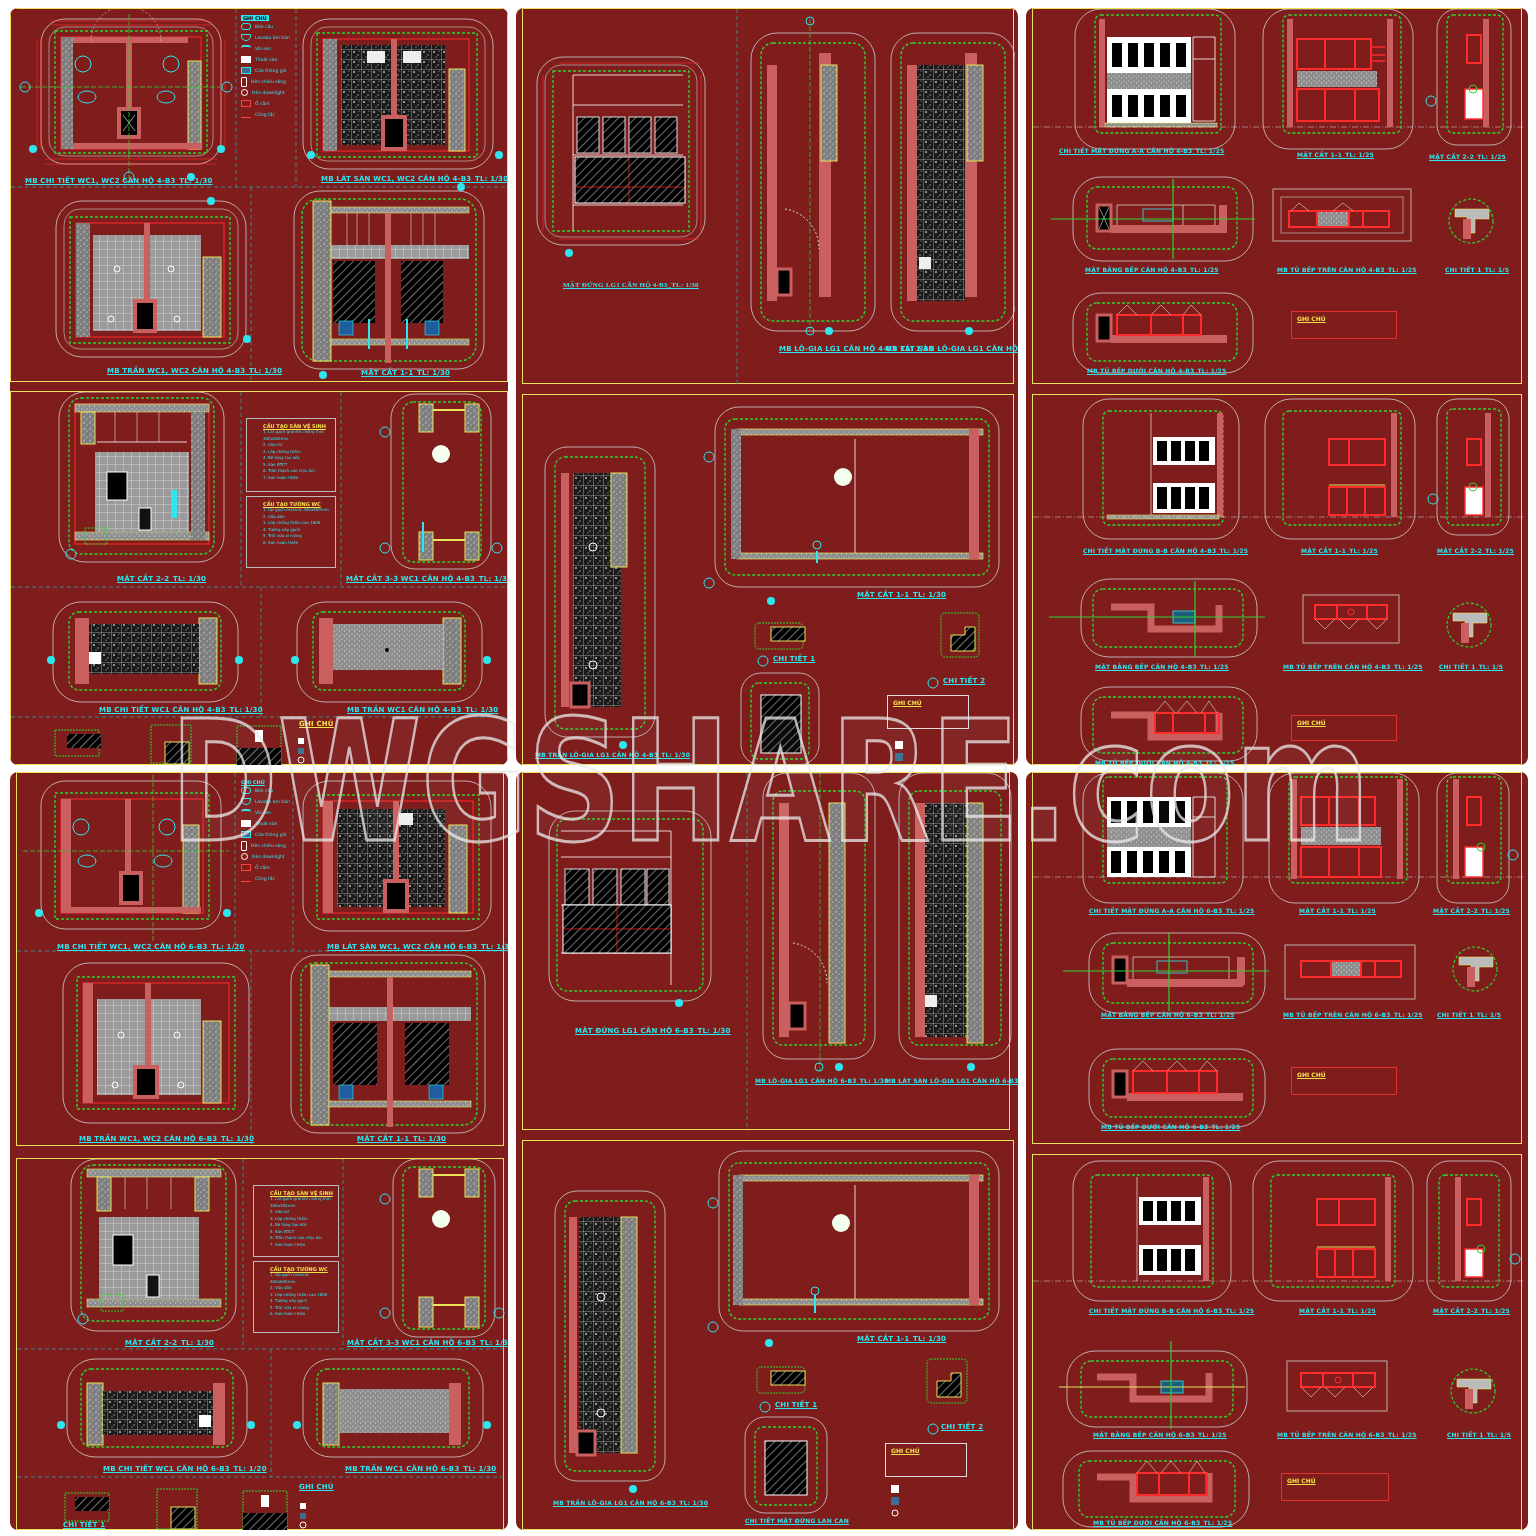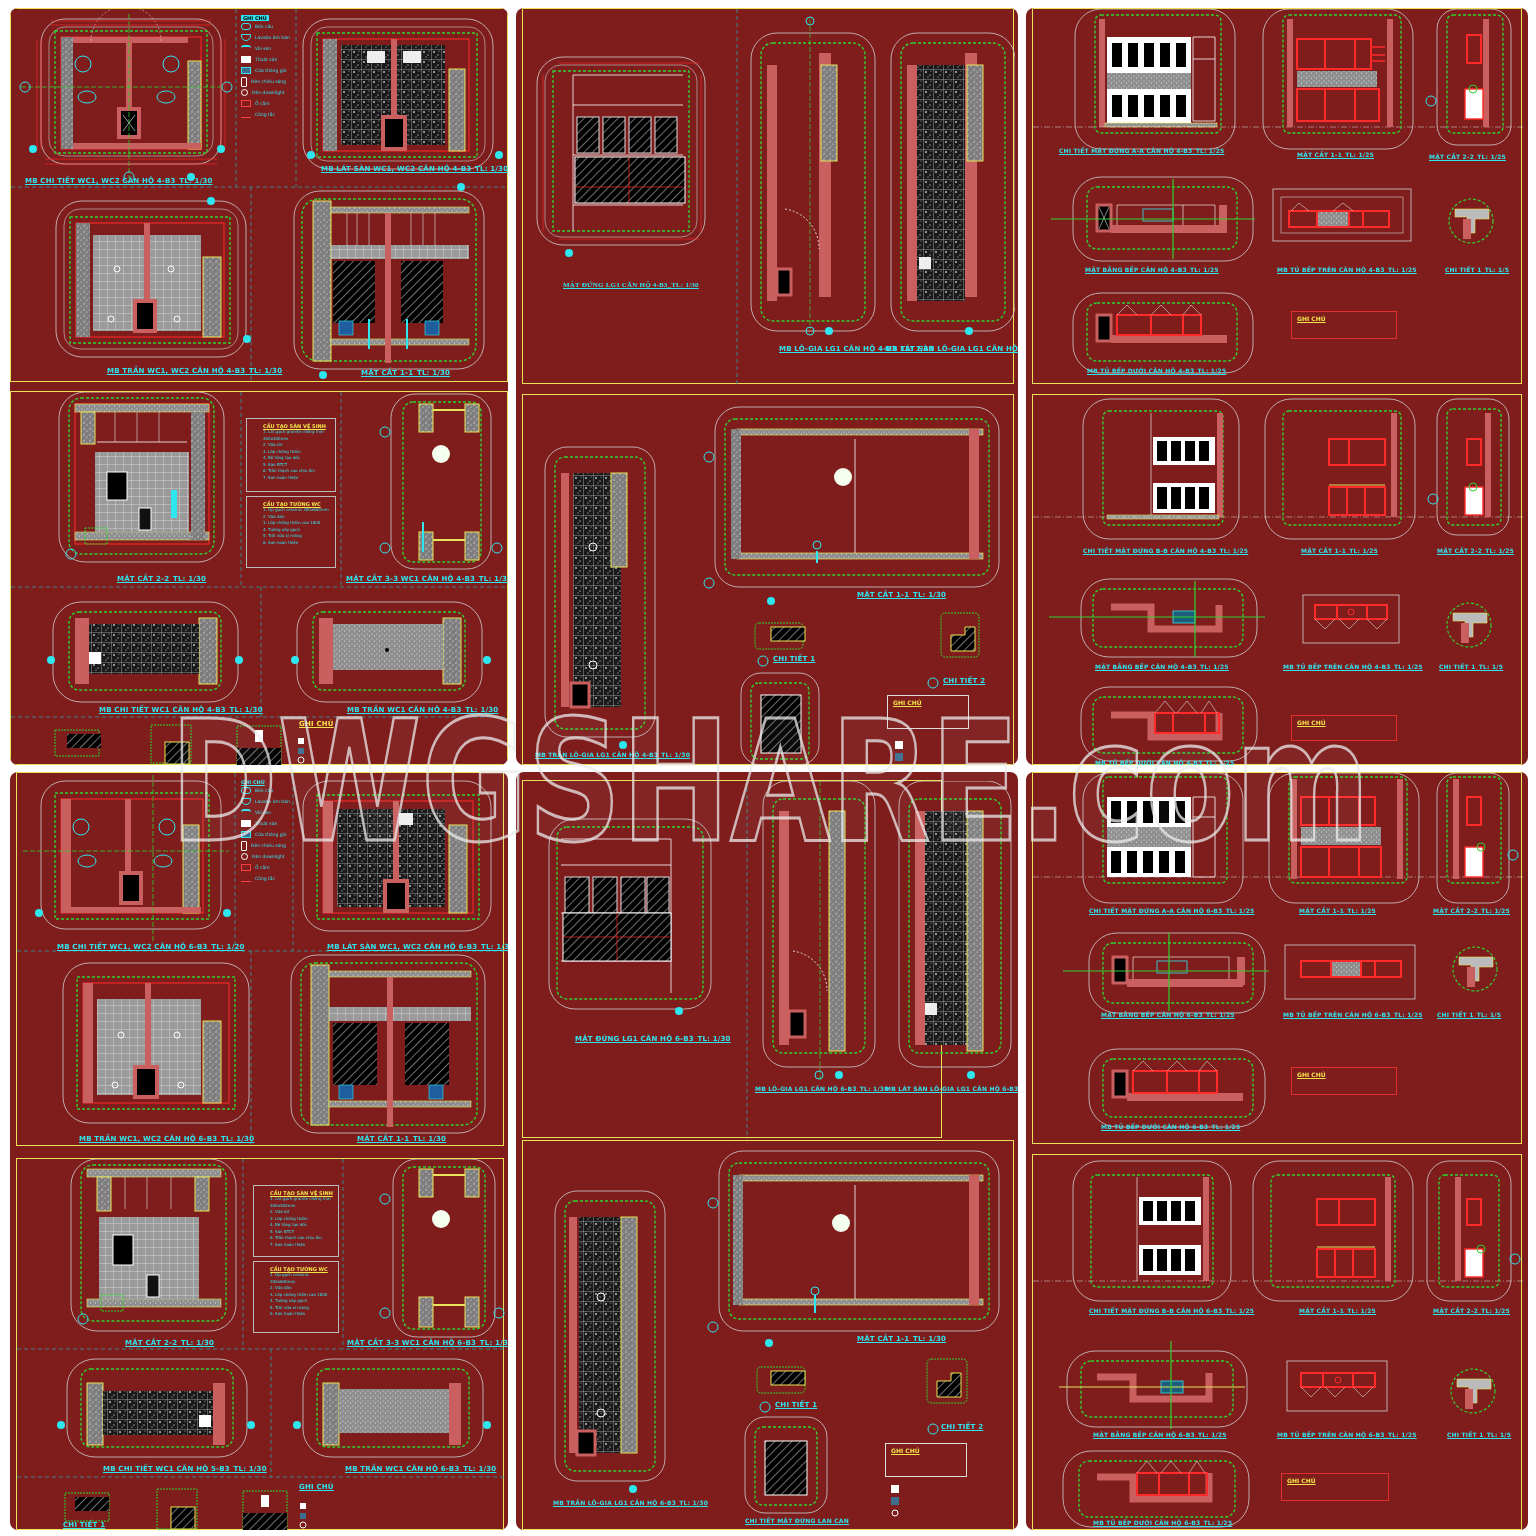--- a/index.html
+++ b/index.html
@@ -165,21 +165,21 @@
       <div class="li">
           <span class="sw" style="border-color:#ff4040;border-radius:0"></span>
           <span>Ổ cắm</span>
         </div>
       <div class="li">
           <span class="sw" style="border-color:#ff4040;border-radius:0;border-width:0 0 1px 0"></span>
           <span>Công tắc</span>
         </div>
     </div>
     <div class="title" style="left:14px;top:168px;">MB CHI TIẾT WC1, WC2 CĂN HỘ 4-B3_TL: 1/30</div>
-    <div class="title" style="left:310px;top:156px;">MB LÁT SÀN WC1, WC2 CĂN HỘ 4-B3_TL: 1/30</div>
+    <div class="title" style="left:310px;top:166px;">MB LÁT SÀN WC1, WC2 CĂN HỘ 4-B3_TL: 1/30</div>
     <div class="title" style="left:96px;top:358px;">MB TRẦN WC1, WC2 CĂN HỘ 4-B3_TL: 1/30</div>
     <div class="title" style="left:350px;top:360px;">MẶT CẮT 1-1_TL: 1/30</div>
   </div>
 
   <div class="sheet" style="left:0;top:383px;width:498px;height:374px;">
     <svg class="cad" width="498" height="374">
       <path d="M0 195H498M230 0V195M330 0V195M250 195V325M0 325H498" stroke="#2fa0a0" stroke-dasharray="4 3" stroke-width="0.8" fill="none"></path>
 
       <rect x="48" y="0" width="165" height="170" rx="26" fill="none" stroke="#cfcfcf" stroke-width="0.8"></rect>
       <rect x="58" y="6" width="145" height="156" rx="12" fill="none" stroke="#2fd12f" stroke-width="1.4" stroke-dasharray="3 2"></rect>
@@ -698,29 +698,29 @@
       <div class="ttl">CẤU TẠO TƯỜNG WC</div>
       <div class="ln">1. Ốp gạch ceramic 300x600mm</div>
       <div class="ln">2. Vữa dán</div>
       <div class="ln">3. Lớp chống thấm cao 1800</div>
       <div class="ln">4. Tường xây gạch</div>
       <div class="ln">5. Trát vữa xi măng</div>
       <div class="ln">6. Sơn hoàn thiện</div>
     </div>
     <div class="title" style="left:108px;top:180px;">MẶT CẮT 2-2_TL: 1/30</div>
     <div class="title" style="left:330px;top:180px;">MẶT CẮT 3-3 WC1 CĂN HỘ 6-B3_TL: 1/30</div>
-    <div class="title" style="left:86px;top:306px;">MB CHI TIẾT WC1 CĂN HỘ 5-B3_TL: 1/30</div>
+    <div class="title" style="left:86px;top:306px;">MB CHI TIẾT WC1 CĂN HỘ 6-B3_TL: 1/20</div>
     <div class="title" style="left:328px;top:306px;">MB TRẦN WC1 CĂN HỘ 6-B3_TL: 1/30</div>
     <div class="title" style="left:282px;top:324px;color:#2ee6f0;">GHI CHÚ</div>
     <div class="title" style="left:46px;top:362px;">CHI TIẾT 1</div>
   </div>
 </div>
 
 <div class="panel" style="left:516px;top:772px;width:502px;height:758px;">
-  <div class="sheet" style="left:6px;top:8px;width:420px;height:358px;padding-left:34px;">
+  <div class="sheet" style="left:6px;top:0;width:488px;height:358px;padding-left:34px;">
     <svg class="cad" width="492" height="358">
       <path d="M224 0V358" stroke="#2fa0a0" stroke-dasharray="4 3" stroke-width="0.8"></path>
       <rect x="26" y="38" width="162" height="190" rx="26" fill="none" stroke="#cfcfcf" stroke-width="0.8"></rect>
       <rect x="34" y="46" width="146" height="172" rx="10" fill="none" stroke="#2fd12f" stroke-width="1.4" stroke-dasharray="3 2"></rect>
       <path d="M38 58H148V212M38 84H148M38 132H148M38 180H148" stroke="#fff" stroke-width="0.8" fill="none"></path>
       <rect x="42" y="96" width="24" height="36" fill="url(#hatch)" stroke="#ddd"></rect>
         <rect x="70" y="96" width="24" height="36" fill="url(#hatch)" stroke="#ddd"></rect>
       <rect x="98" y="96" width="24" height="36" fill="url(#hatch)" stroke="#ddd"></rect>
         <rect x="124" y="96" width="22" height="36" fill="url(#hatch)" stroke="#ddd"></rect>
       <rect x="40" y="132" width="108" height="48" fill="url(#hatch)" stroke="#fff"></rect>

